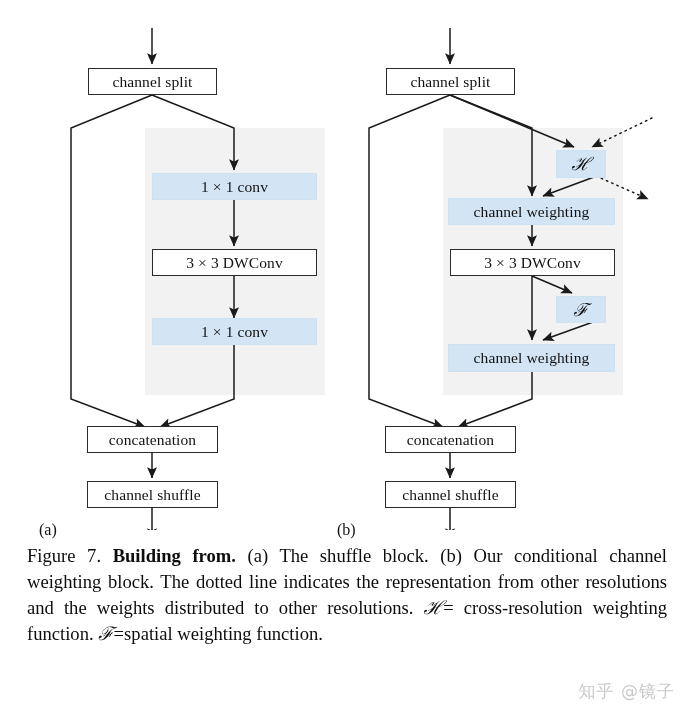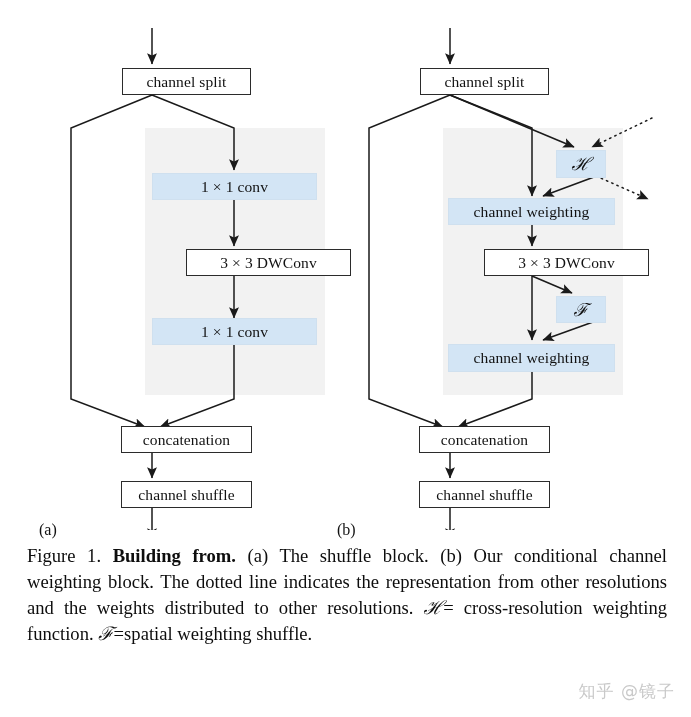--- a/index.html
+++ b/index.html
@@ -35,21 +35,20 @@
     justify-content: center;
     font-size: 15.5px;
     line-height: 1;
     letter-spacing: 0.1px;
     white-space: nowrap;
     color: #111111;
   }
   .node-box {
     border: 1px solid #2b2b2b;
     background: #ffffff;
-    margin-left: 34px;
   }
   .node-blue {
     border: 1px solid #cfe0ef;
     background: #d3e5f5;
   }
   .node-script {
     font-family: "Liberation Serif", "DejaVu Serif", serif;
     font-style: italic;
     font-size: 18px;
   }
@@ -207,22 +206,22 @@
     <span>concatenation</span>
   </div>
 
   <div class="node-label node-box" style="left:385px; top:481px; width:131px; height:27px;">
     <span>channel shuffle</span>
   </div>
 
   <div class="panel-label" style="left:337px; top:521px;">(b)</div>
 
   <div id="caption">
-    <span>Figure 1.</span>
+    <span>Figure 7.</span>
     <b>Building from.</b>
     <span>(a) The shuffle block. (b) Our conditional channel weighting block. The dotted line indicates the representation from other resolutions and the weights distributed to other resolutions.</span>
     <span class="cal">ℋ</span><span>= cross-resolution weighting function.</span>
-    <span class="cal">ℱ</span><span>=spatial weighting shuffle.</span>
+    <span class="cal">ℱ</span><span>=spatial weighting function.</span>
   </div>
 
   <div id="watermark">知乎 @镜子</div>
 
 </div>
 
 </body></html>

